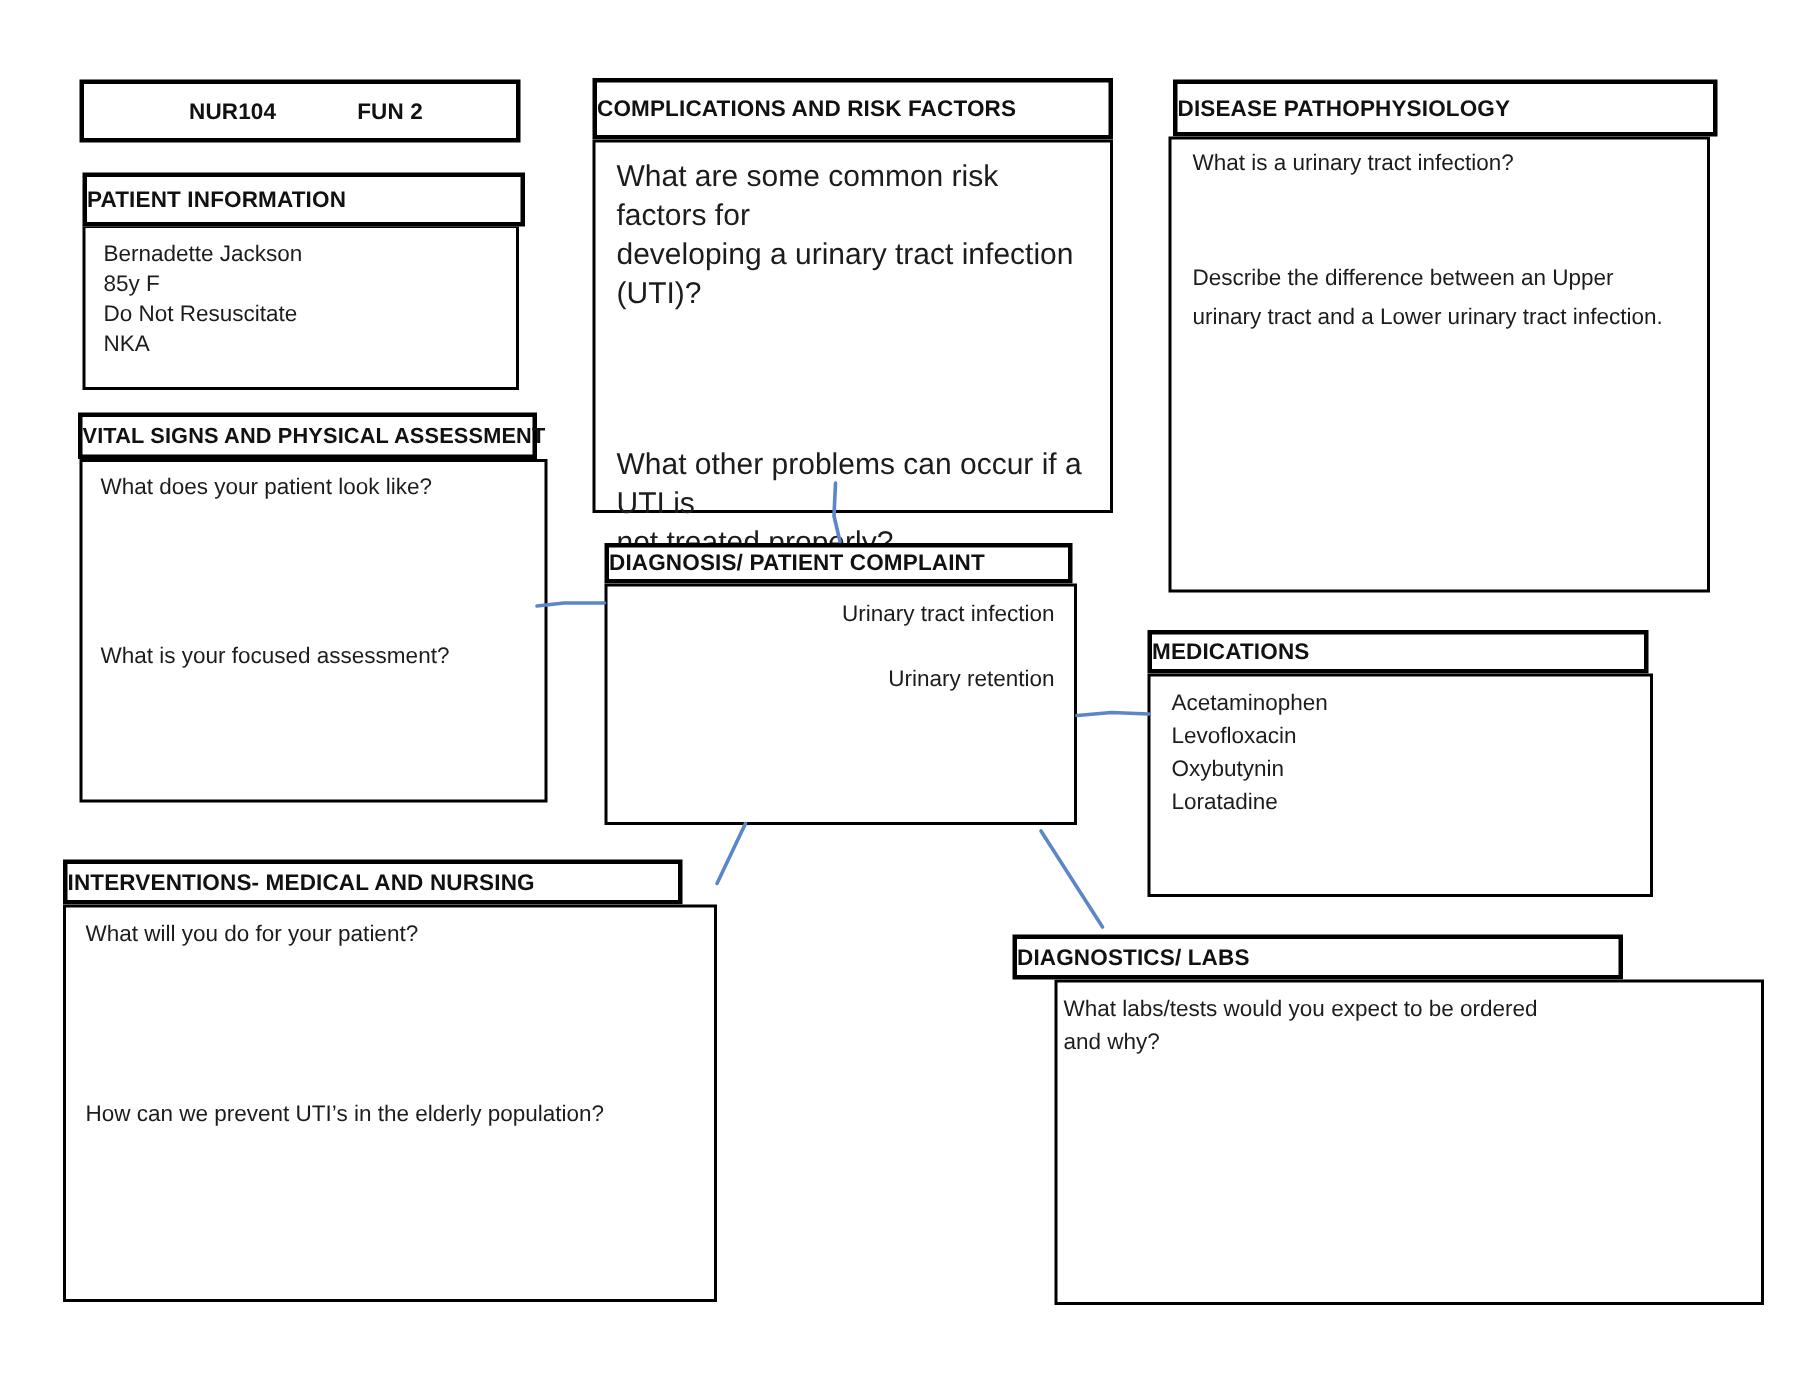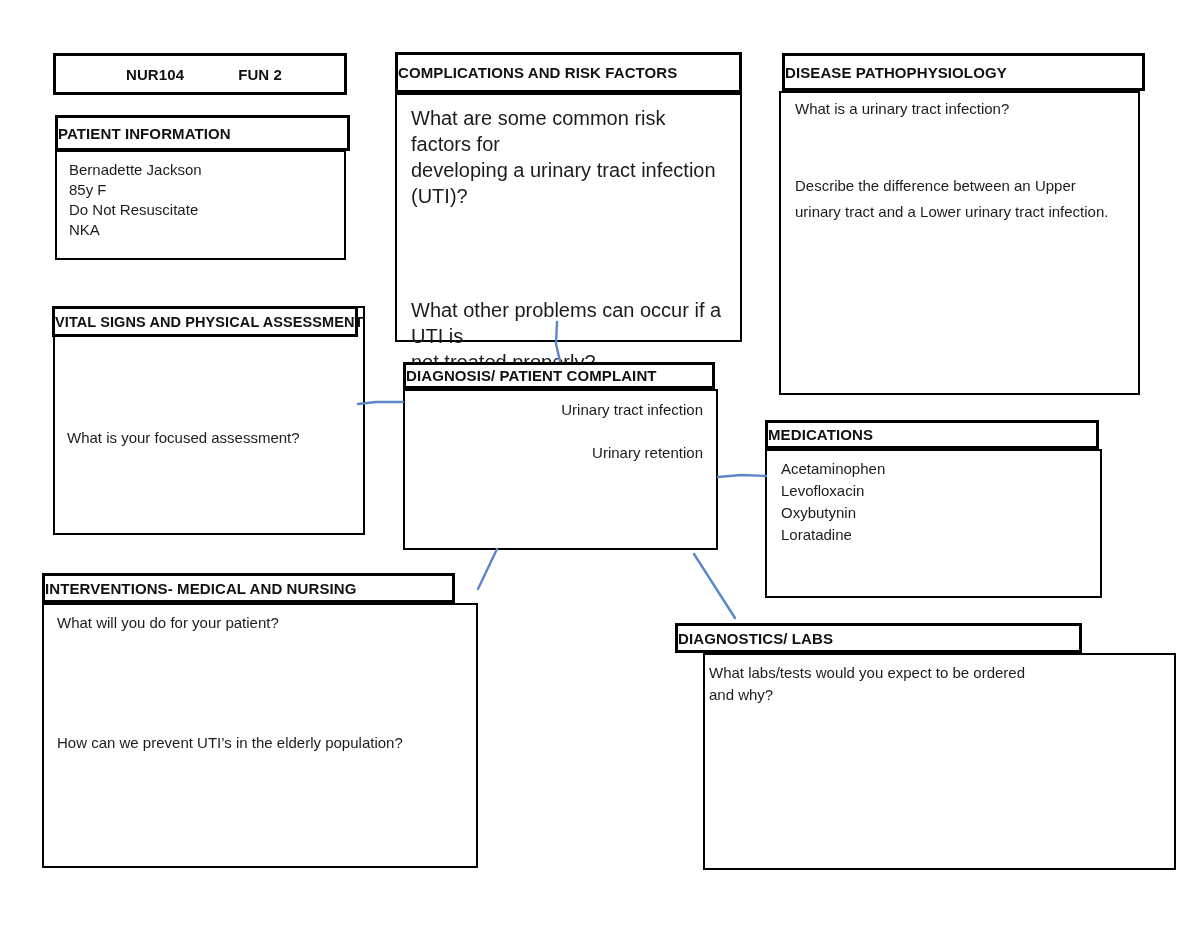--- a/index.html
+++ b/index.html
@@ -23,21 +23,21 @@
 
   
   #course-box { left:53px; top:53px; width:294px; height:42px;
     justify-content:flex-start; padding-left:70px; gap:54px; }
 
   
   #patient-hdr { left:55px; top:115px; width:295px; height:36px; }
   #patient-bdy { left:55px; top:150px; width:291px; height:110px; padding:8px 12px; line-height:20px; }
 
   
-  #vital-hdr { left:52px; top:275px; width:306px; height:31px; font-size:14.5px;margin-top:31px; }
+  #vital-hdr { left:52px; top:275px; width:306px; height:31px; font-size:14.5px; }
   #vital-bdy { left:53px; top:306px; width:312px; height:229px; padding:6px 12px; }
   #vital-bdy .q2 { margin-top:92px; }
 
   
   #compl-hdr { left:395px; top:52px; width:347px; height:41px; }
   #compl-bdy { left:395px; top:93px; width:347px; height:249px; padding:10px 14px;
     font-size:20px; line-height:26px; }
   #compl-bdy .q2 { margin-top:88px; }
 
   

